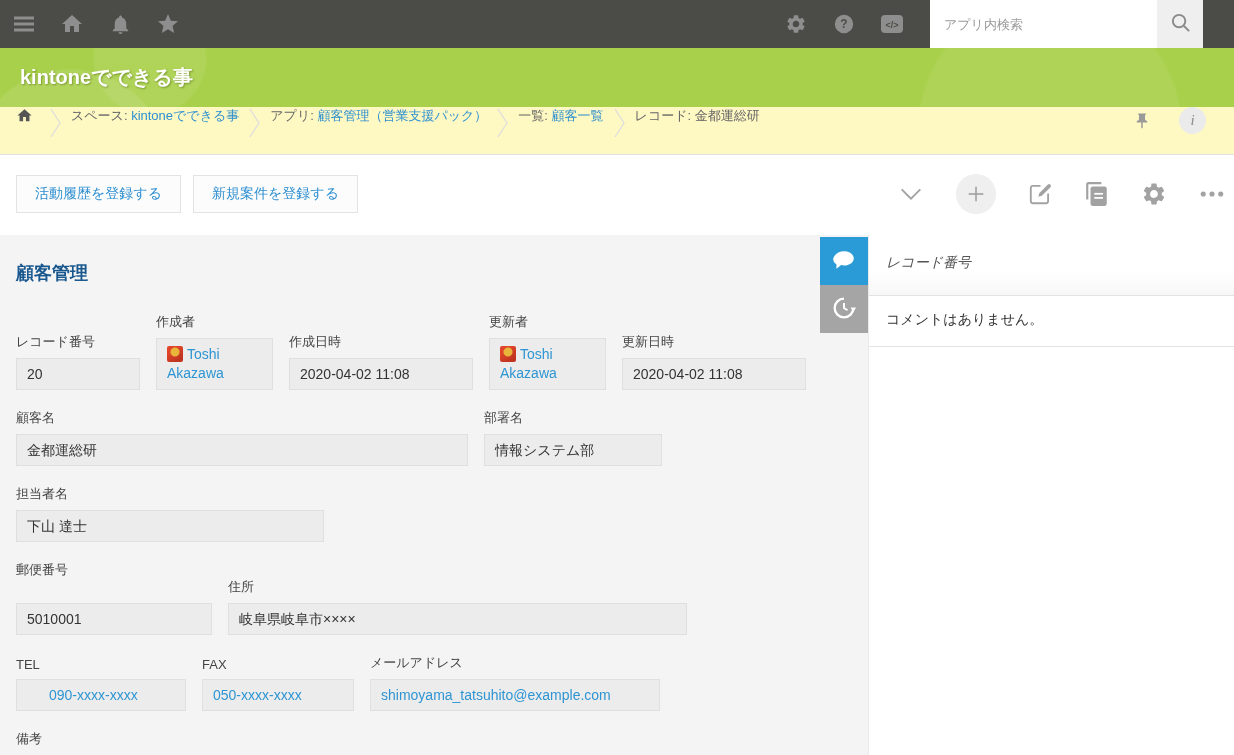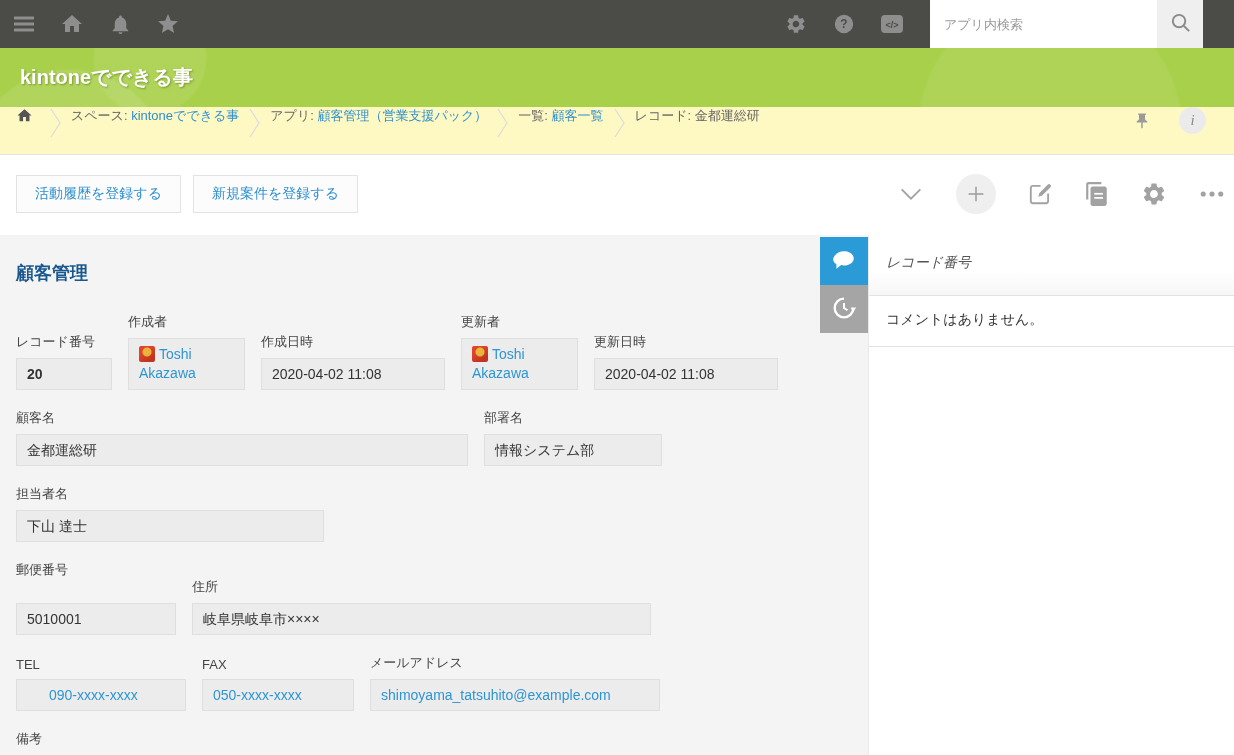--- a/index.html
+++ b/index.html
@@ -57,23 +57,23 @@
   .field-label { font-size:13px; color:#444; margin-bottom:7px; }
   .field-value { background:#ececec; border:1px solid #e0dede; padding:6px 10px; font-size:14px;
     color:#333; min-height:32px; line-height:18px; }
   .field-value.linkval { color:#2e95d3; }
   .user-box { line-height:19px; }
   .user-link { color:#2e95d3; cursor:pointer; }
   .avatar { display:inline-block; width:16px; height:16px; border-radius:2px; vertical-align:-3px;
     margin-right:4px; background:
       radial-gradient(circle 5px at 8px 6px, #e8b43a 4px, rgba(0,0,0,0) 5px),
       linear-gradient(145deg,#e0452b 30%,#c03420 80%); }
-  .w-recno{width:96px;font-weight:bold;} .w-user{width:117px;} .w-dt{width:184px;}
+  .w-recno{width:124px;} .w-user{width:117px;} .w-dt{width:184px;}
   .w-cust{width:452px;} .w-dept{width:178px;} .w-tanto{width:308px;}
-  .w-zip{width:160px;margin-top:24px;} .w-addr{width:459px;}
+  .w-zip{width:196px;margin-top:24px;} .w-addr{width:459px;}
   .w-tel{width:170px;padding-left:32px;} .w-fax{width:152px;} .w-mail{width:290px;}
   .w-note{width:648px;}
 
   
   .side-tabs { width:48px; background:#f4f4f4; padding-top:2px; }
   .side-tab { width:48px; height:48px; display:flex; align-items:center; justify-content:center; cursor:pointer; }
   .side-tab.comment { background:#2b9bd7; }
   .side-tab.history { background:#a5a5a5; }
   .comment-panel { width:366px; background:#fff; border-left:1px solid #e9e9e9; }
   .comment-head { padding:19px 17px 23px; font-style:italic; color:#555; font-size:14px;

